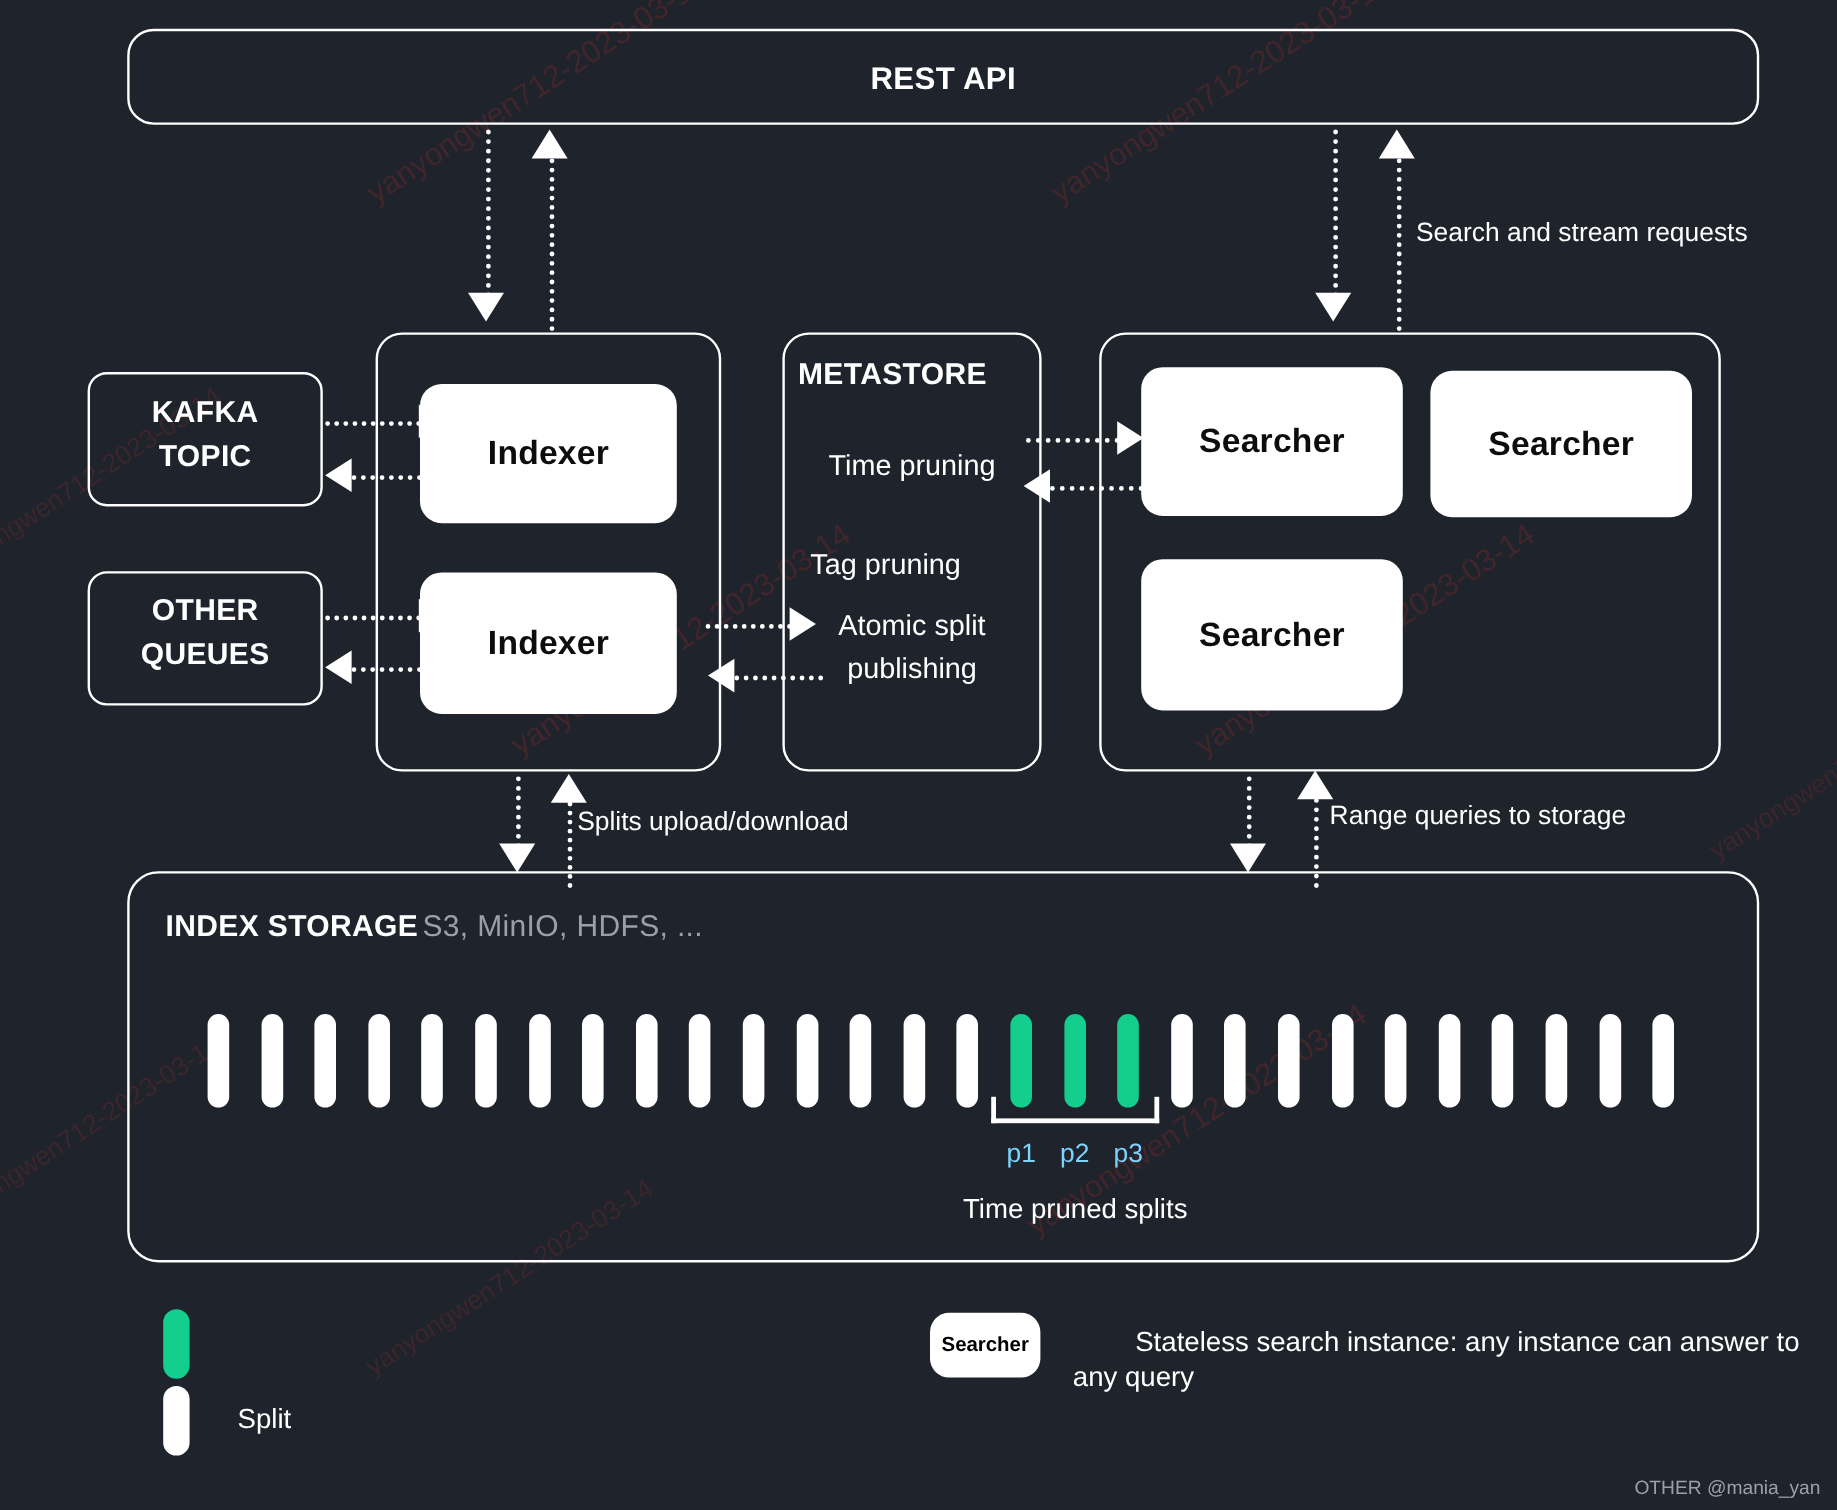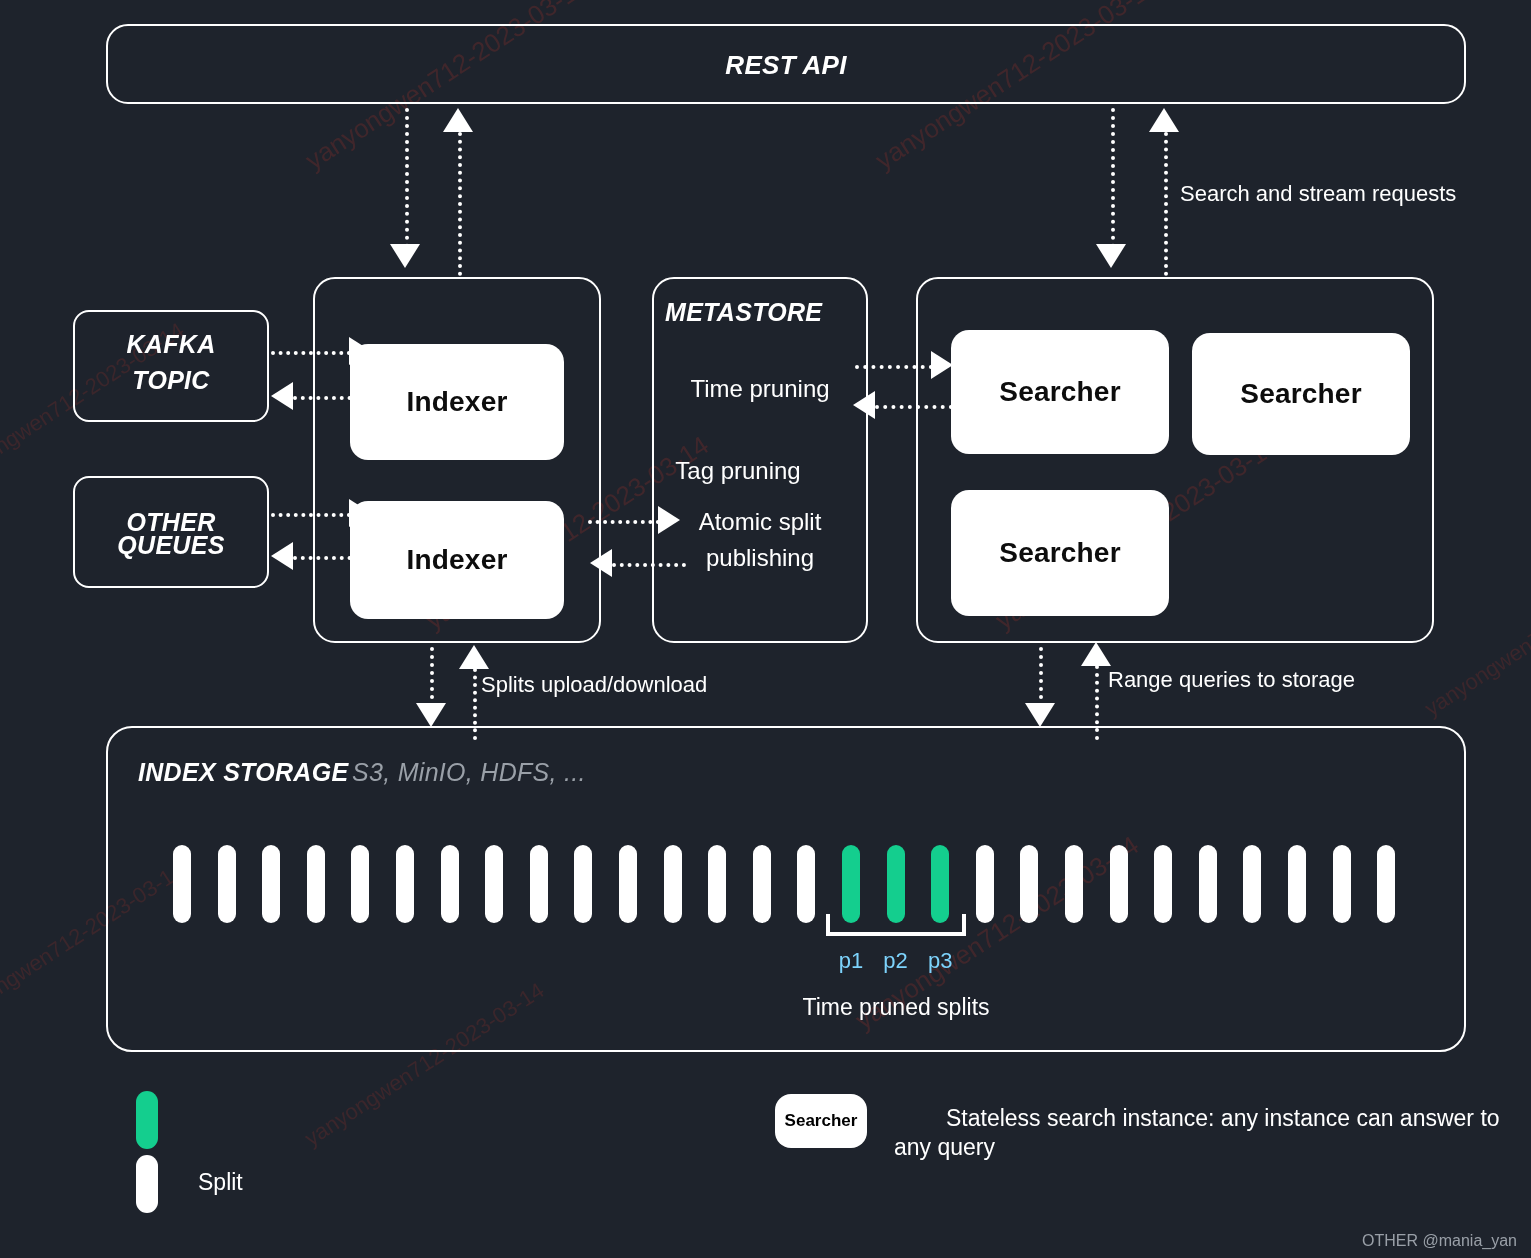--- a/index.html
+++ b/index.html
@@ -35,27 +35,25 @@
     background: transparent;
   }
   .wbox {
     position: absolute;
     background: #ffffff;
     border-radius: 18px;
     color: #0d0d0d;
     display: flex; align-items: center; justify-content: center;
     font-size: 28px; font-weight: 700;
     letter-spacing: .2px;
-    margin-top: 24px;
   }
   .boxtitle {
     position: absolute;
     font-weight: 700;
     letter-spacing: .3px;
-    font-style: italic;
   }
   .ctext {
     position: absolute;
     text-align: center;
     color: #ffffff;
   }
 
   
   .vline {
     position: absolute; width: 0;
@@ -135,21 +133,21 @@
   <div class="arw down" style="left:1096px; top:244px;"></div>
   <div class="vline" style="left:1164px; top:132px; height:144px;"></div>
   <div class="arw up" style="left:1149px; top:108px;"></div>
   <div class="elabel" style="left:1180px; top:181px;">Search and stream requests</div>
 
   <div class="obox" style="left:73px; top:310px; width:196px; height:112px; border-radius:16px;"></div>
   <div class="boxtitle" style="left:73px; top:330px; width:196px; text-align:center; font-size:25px;">KAFKA</div>
   <div class="boxtitle" style="left:73px; top:366px; width:196px; text-align:center; font-size:25px;">TOPIC</div>
 
   <div class="obox" style="left:73px; top:476px; width:196px; height:112px; border-radius:16px;"></div>
-  <div class="boxtitle" style="left:73px; top:495px; width:196px; text-align:center; font-size:25px;margin-top:13px;">OTHER</div>
+  <div class="boxtitle" style="left:73px; top:495px; width:196px; text-align:center; font-size:25px;">OTHER</div>
   <div class="boxtitle" style="left:73px; top:531px; width:196px; text-align:center; font-size:25px;">QUEUES</div>
 
   <div class="hline" style="left:271px; top:351px; width:80px;"></div>
   <div class="arw right" style="left:349px; top:337px;"></div>
   <div class="hline" style="left:293px; top:396px; width:82px;"></div>
   <div class="arw left" style="left:271px; top:382px;"></div>
 
   <div class="hline" style="left:271px; top:513px; width:80px;"></div>
   <div class="arw right" style="left:349px; top:499px;"></div>
   <div class="hline" style="left:293px; top:556px; width:82px;"></div>

